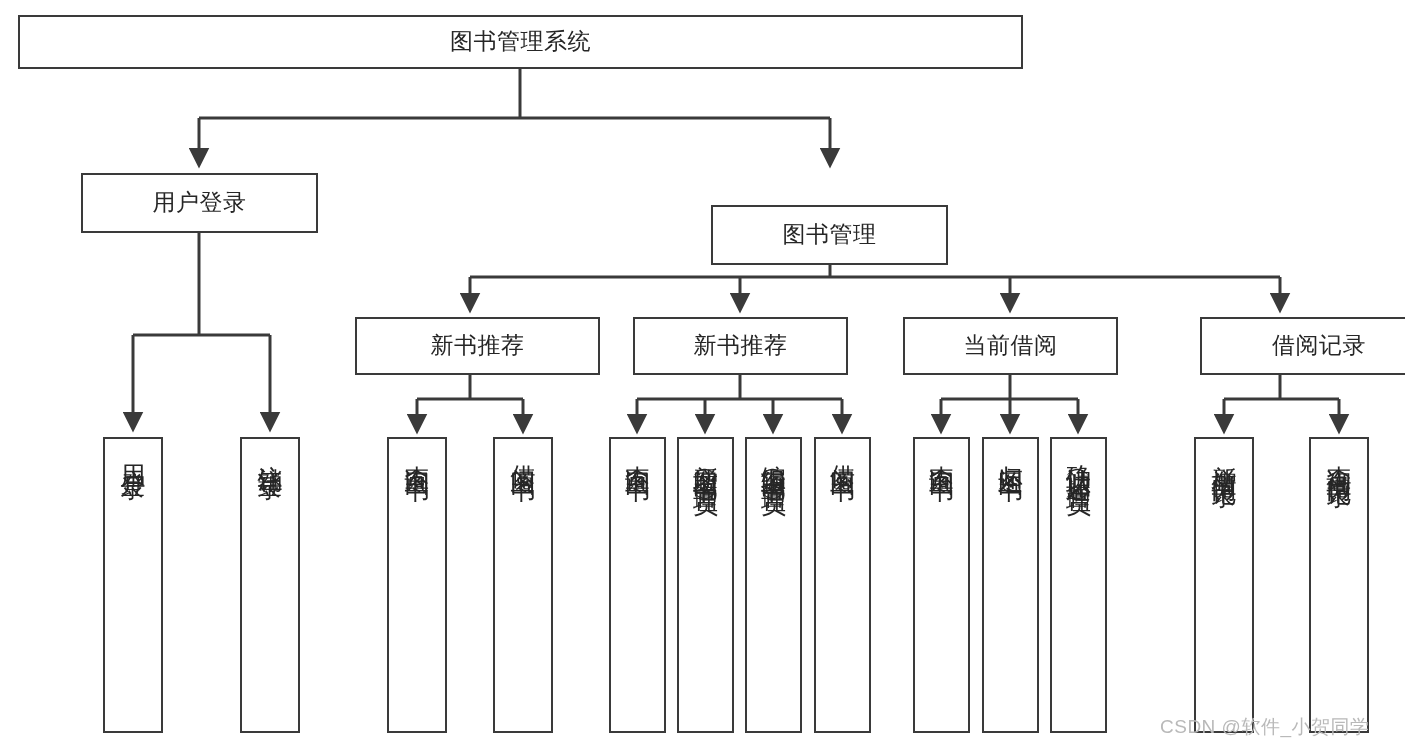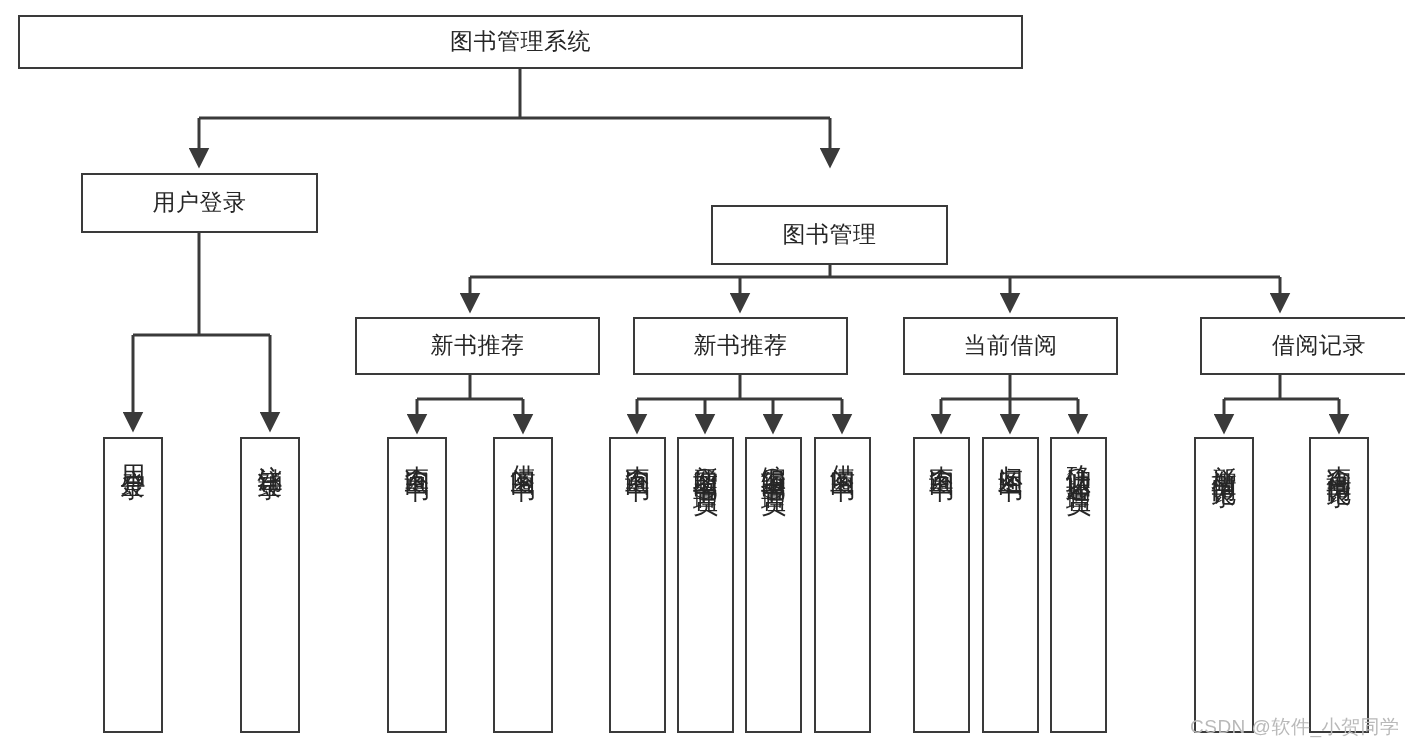--- a/index.html
+++ b/index.html
@@ -184,15 +184,15 @@
     <span class="label">确认归还（管理员）</span>
   </div>
 
   <div class="node v" style="left:1194px; top:437px; width:60px; height:296px;">
     <span class="label">新增借阅记录</span>
   </div>
   <div class="node v" style="left:1309px; top:437px; width:60px; height:296px;">
     <span class="label">查询借阅记录</span>
   </div>
 
-  <div class="watermark" style="left:1190px; top:714px;">CSDN @软件_小贺同学</div>
+  <div class="watermark" style="left:1160px; top:714px;">CSDN @软件_小贺同学</div>
 
 </div>
 
 </body></html>

